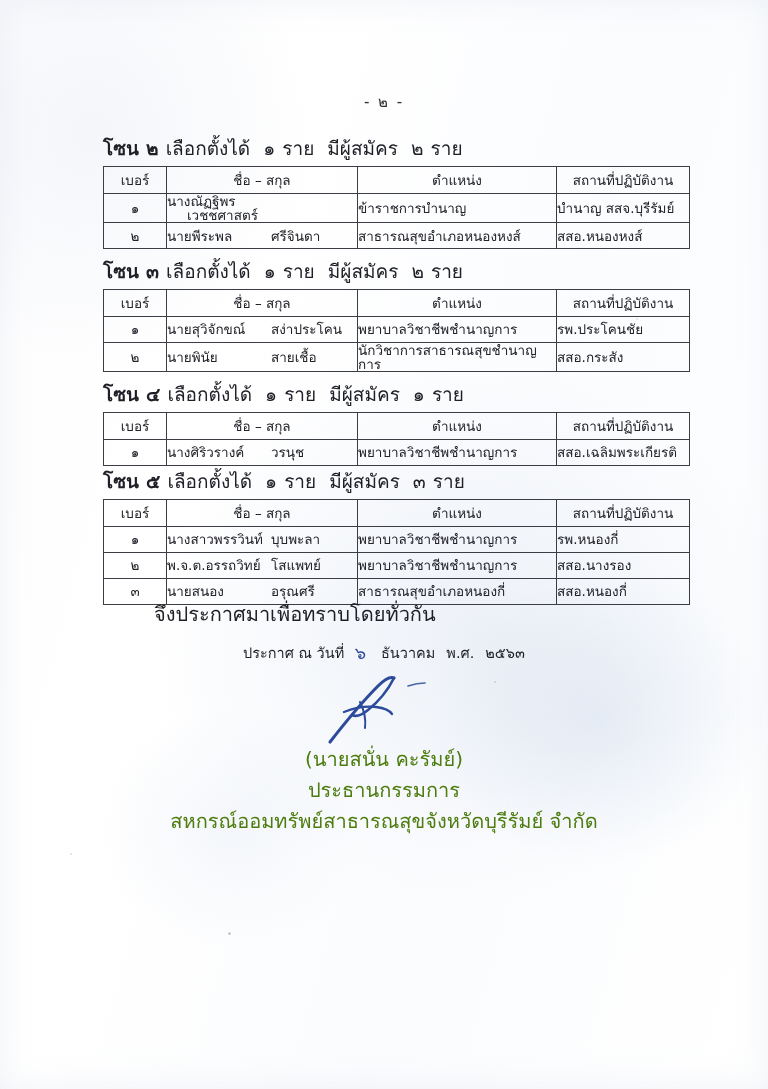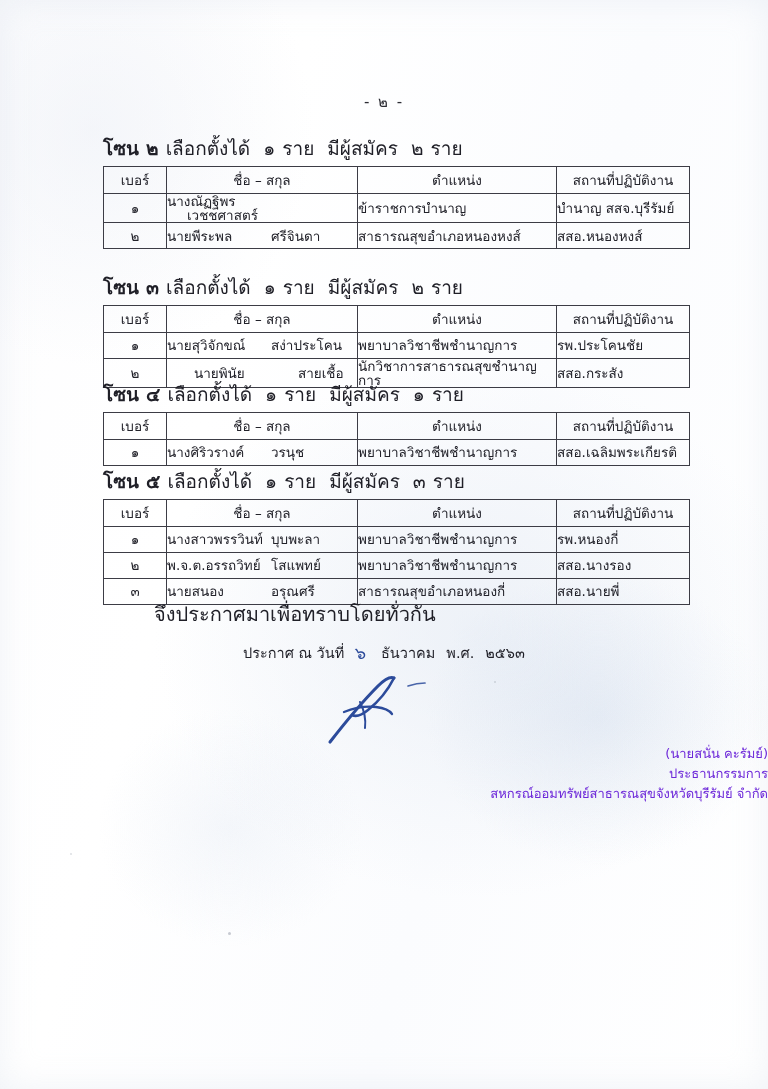--- a/index.html
+++ b/index.html
@@ -152,24 +152,23 @@
   }
   .signature-svg {
     display: block;
     margin: 0 auto;
     width: 160px;
     height: 76px;
   }
   .sig-name,
   .sig-title,
   .sig-org {
-    font-size: 13px;
-    color: #6d28d9;
+    font-size: 20px;
+    color: #4d7c0f;
     line-height: 1.55;
-    text-align: right;
   }
   .sig-name { margin-top: -4px; }
 </style>
 </head>
 <body>
 
 <div class="page">
 
   <div class="scan-tint"></div>
   <div class="edge-shade"></div>
@@ -202,41 +201,41 @@
             </tr>
             <tr>
               <td class="c-no">๒</td>
               <td class="c-name"><span class="fn" style="min-width: 104px;">นายพีระพล</span><span class="ln" style="white-space: nowrap;">ศรีจินดา</span></td>
               <td class="c-pos">สาธารณสุขอำเภอหนองหงส์</td>
               <td class="c-place">สสอ.หนองหงส์</td>
             </tr>
           </tbody>
         </table>
       </div>
-      <div class="zone-block" style="top: 272px;">
+      <div class="zone-block" style="top: 256px;">
         <div class="zone-heading"><span class="zl">โซน</span><span class="gap-s"></span><span class="zl">๓</span><span class="gap-s"></span><span>เลือกตั้งได้</span><span class="gap-m"></span><span>๑</span><span class="gap-s"></span><span>ราย</span><span class="gap-m"></span><span>มีผู้สมัคร</span><span class="gap-m"></span><span>๒</span><span class="gap-s"></span><span>ราย</span></div>
         <table class="zone-table">
           <thead>
             <tr>
               <th class="col-no">เบอร์</th>
               <th class="col-name">ชื่อ – สกุล</th>
               <th class="col-pos">ตำแหน่ง</th>
               <th class="col-place">สถานที่ปฏิบัติงาน</th>
             </tr>
           </thead>
           <tbody>
             <tr>
               <td class="c-no">๑</td>
               <td class="c-name"><span class="fn" style="min-width: 104px;">นายสุวิจักขณ์</span><span class="ln" style="white-space: nowrap;">สง่าประโคน</span></td>
               <td class="c-pos">พยาบาลวิชาชีพชำนาญการ</td>
               <td class="c-place">รพ.ประโคนชัย</td>
             </tr>
             <tr>
               <td class="c-no">๒</td>
-              <td class="c-name"><span class="fn" style="min-width: 104px; margin-left: 27px;">นายพินัย</span><span class="ln" style="white-space: nowrap;">สายเชื้อ</span></td>
+              <td class="c-name"><span class="fn" style="min-width: 104px;">นายพินัย</span><span class="ln" style="white-space: nowrap;">สายเชื้อ</span></td>
               <td class="c-pos">นักวิชาการสาธารณสุขชำนาญการ</td>
               <td class="c-place">สสอ.กระสัง</td>
             </tr>
           </tbody>
         </table>
       </div>
       <div class="zone-block" style="top: 379px;">
         <div class="zone-heading"><span class="zl">โซน</span><span class="gap-s"></span><span class="zl">๔</span><span class="gap-s"></span><span>เลือกตั้งได้</span><span class="gap-m"></span><span>๑</span><span class="gap-s"></span><span>ราย</span><span class="gap-m"></span><span>มีผู้สมัคร</span><span class="gap-m"></span><span>๑</span><span class="gap-s"></span><span>ราย</span></div>
         <table class="zone-table">
           <thead>
@@ -278,21 +277,21 @@
             <tr>
               <td class="c-no">๒</td>
               <td class="c-name"><span class="fn" style="min-width: 104px;">พ.จ.ต.อรรถวิทย์</span><span class="ln" style="white-space: nowrap;">โสแพทย์</span></td>
               <td class="c-pos">พยาบาลวิชาชีพชำนาญการ</td>
               <td class="c-place">สสอ.นางรอง</td>
             </tr>
             <tr>
               <td class="c-no">๓</td>
               <td class="c-name"><span class="fn" style="min-width: 104px;">นายสนอง</span><span class="ln" style="white-space: nowrap;">อรุณศรี</span></td>
               <td class="c-pos">สาธารณสุขอำเภอหนองกี่</td>
-              <td class="c-place">สสอ.นายพี่</td>
+              <td class="c-place">สสอ.หนองกี่</td>
             </tr>
           </tbody>
         </table>
       </div>
     </div>
 
   <div class="closing-line">จึงประกาศมาเพื่อทราบโดยทั่วกัน</div>
 
   <div class="date-line">
     <span>ประกาศ  ณ  วันที่</span><span class="sp1"></span><span class="handwritten-date">๖</span><span class="sp2"></span><span>ธันวาคม</span><span class="sp1"></span><span>พ.ศ.</span><span class="sp1"></span><span>๒๕๖๓</span>

